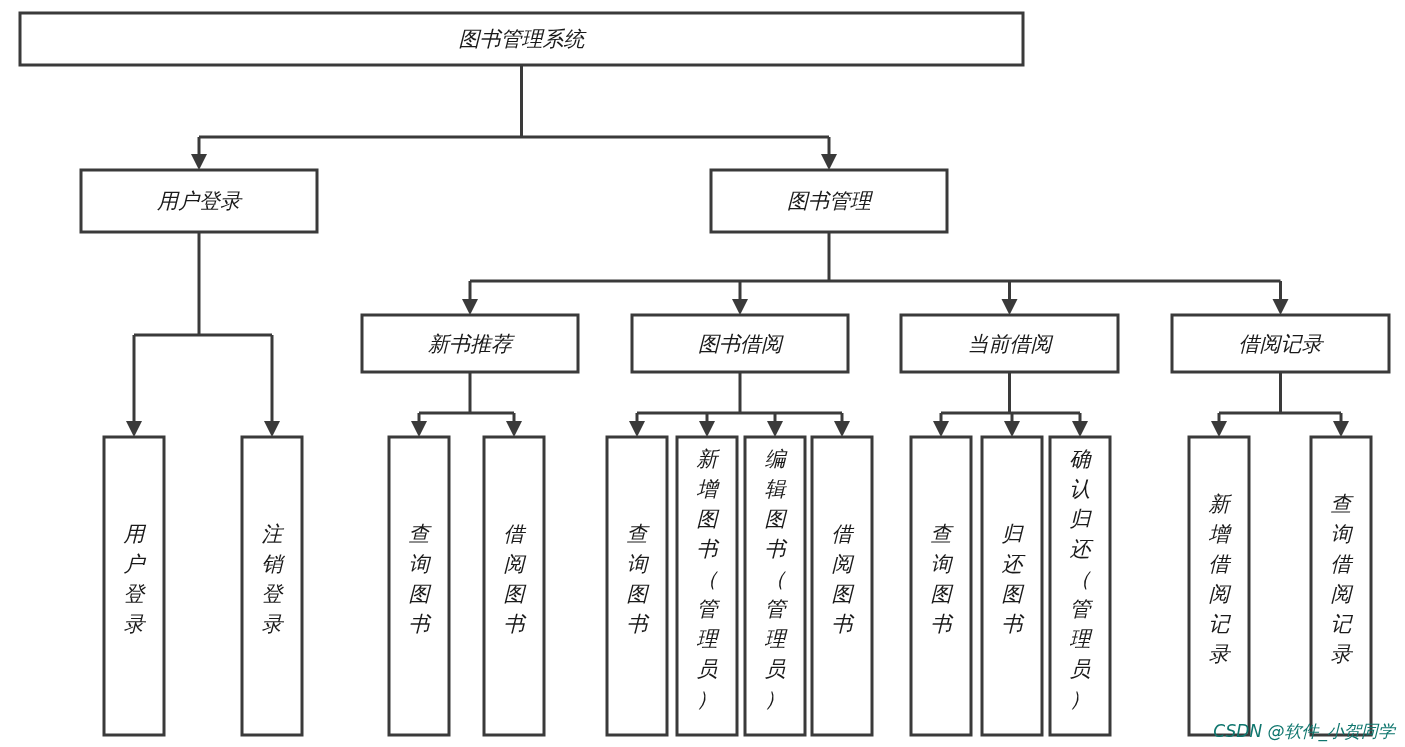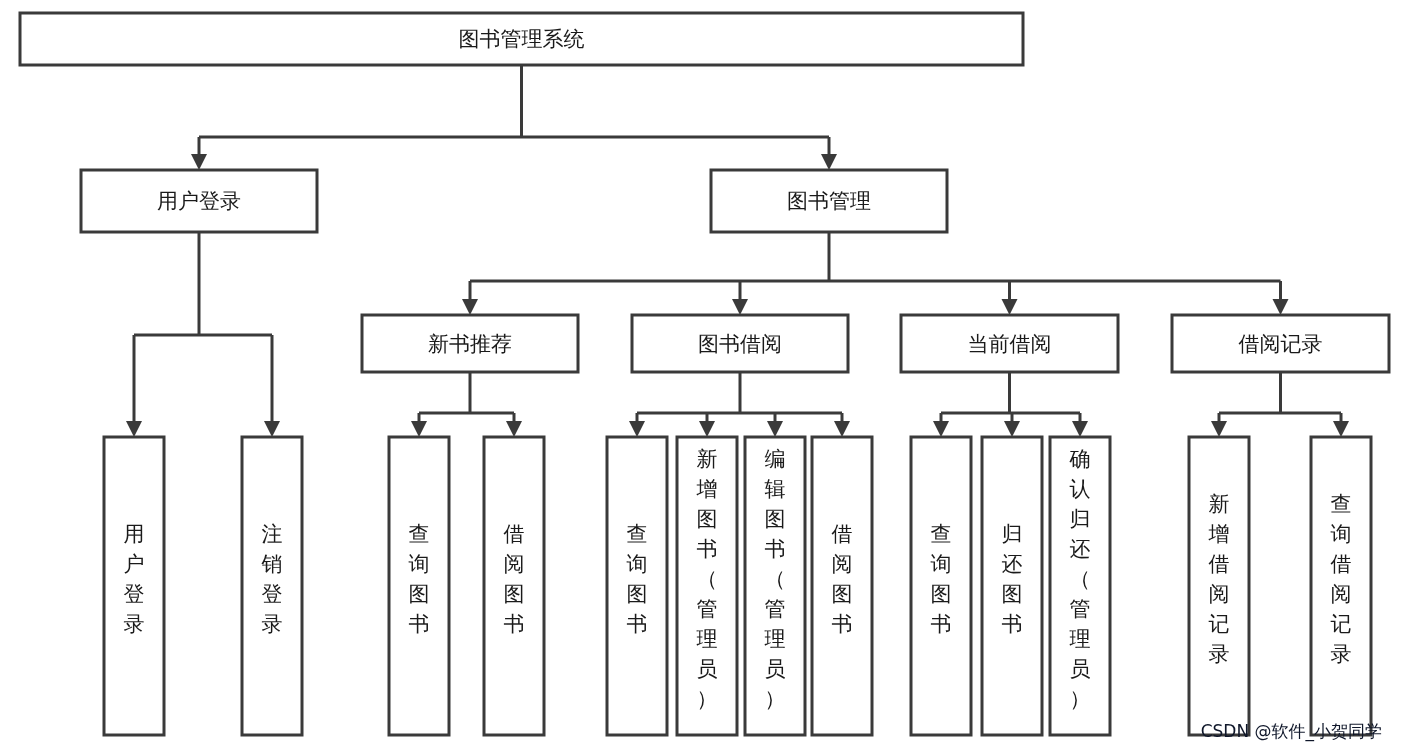--- a/index.html
+++ b/index.html
@@ -10,20 +10,21 @@
   }
   body {
     font-family: "DejaVu Sans", "Liberation Sans", sans-serif;
   }
   #diagram-root {
     position: relative;
     width: 1405px;
     height: 747px;
     background: #ffffff;
     overflow: hidden;
+    font-style: italic;
   }
   svg#tree-svg {
     position: absolute;
     top: 0;
     left: 0;
     width: 1405px;
     height: 747px;
     display: block;
   }
   .node-box {
@@ -54,24 +55,24 @@
     font-size: 21px;
   }
   .vertical-char {
     font-family: "DejaVu Sans", "Liberation Sans", sans-serif;
     fill: #1a1a1a;
     font-size: 21px;
     text-anchor: middle;
   }
   .watermark {
     position: absolute;
-    right: 23px;
+    right: 10px;
     bottom: 4px;
     font-size: 17px;
-    color: #0f172a;
+    color: #0f766e;
     font-family: "DejaVu Sans", "Liberation Sans", sans-serif;
     white-space: nowrap;
     pointer-events: none;
     user-select: none;
   }
 </style>
 </head>
 <body>
 
 <div id="diagram-root">

